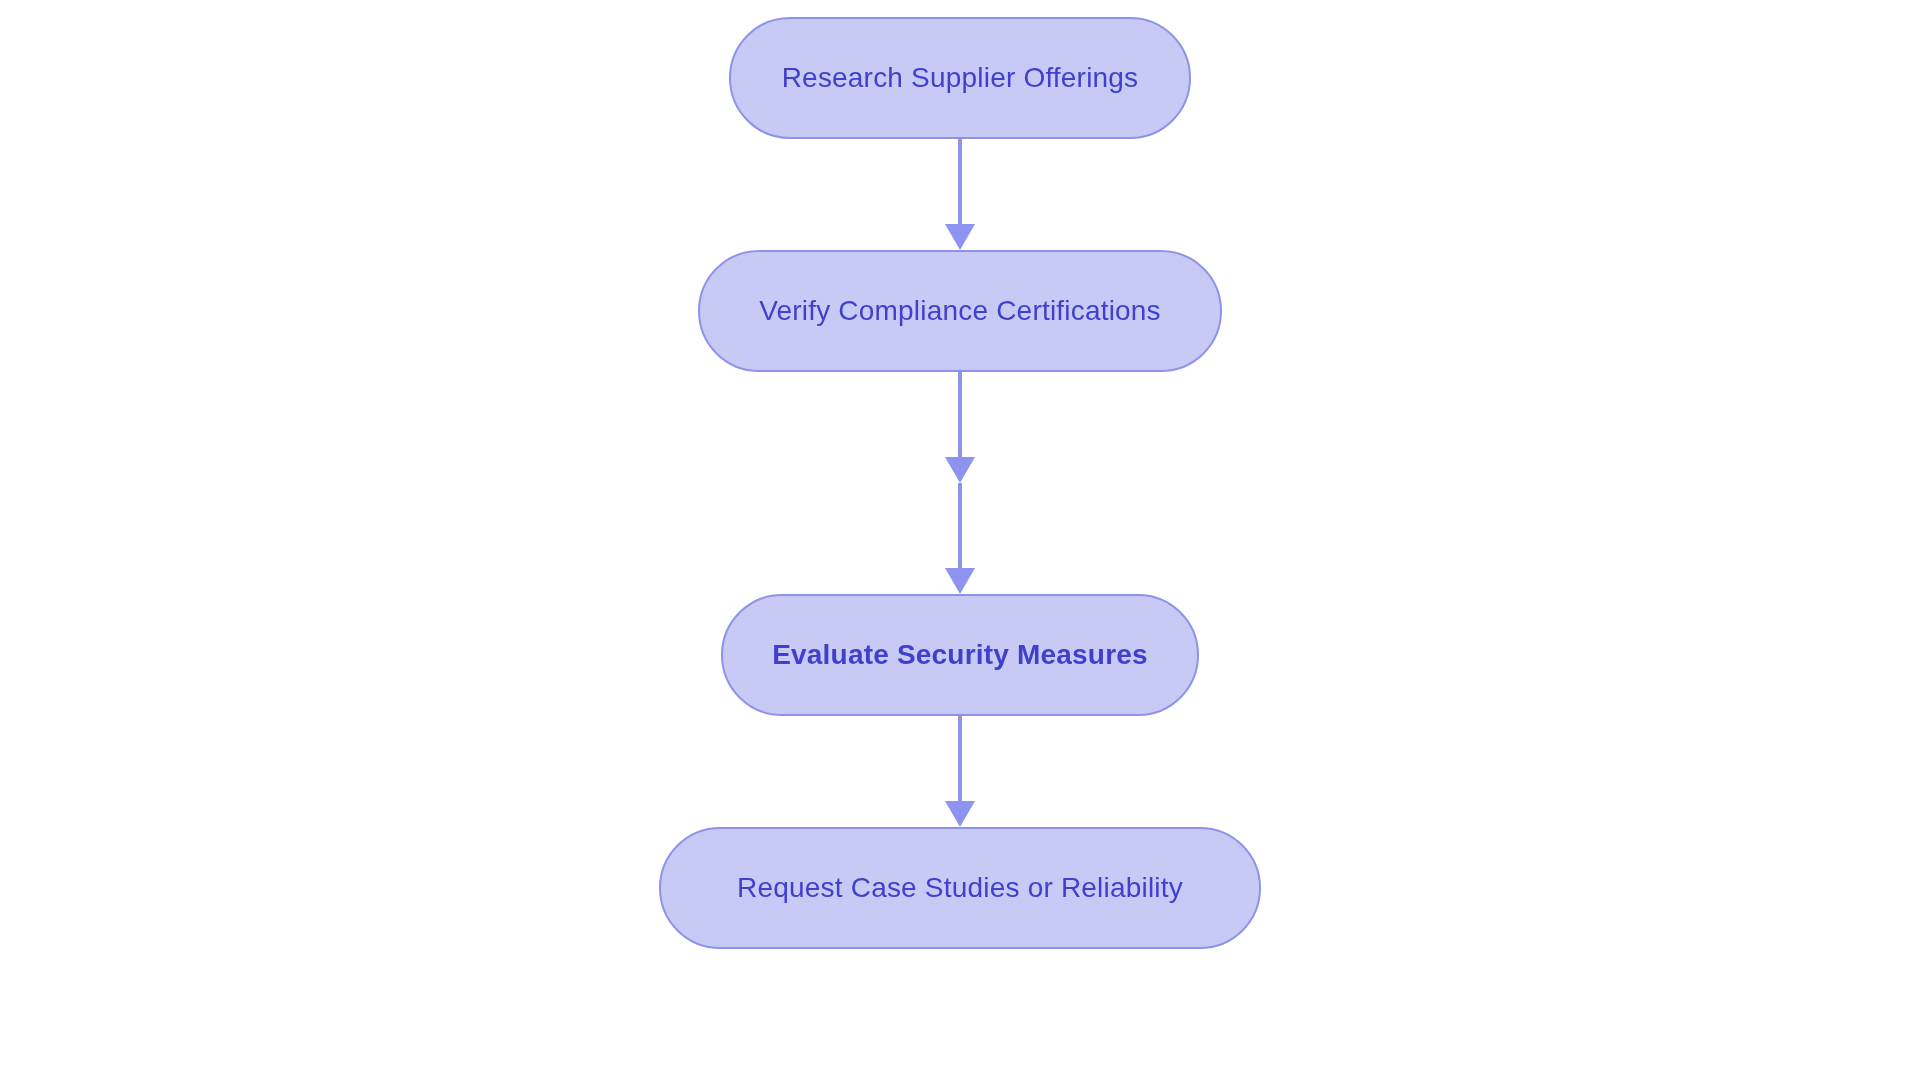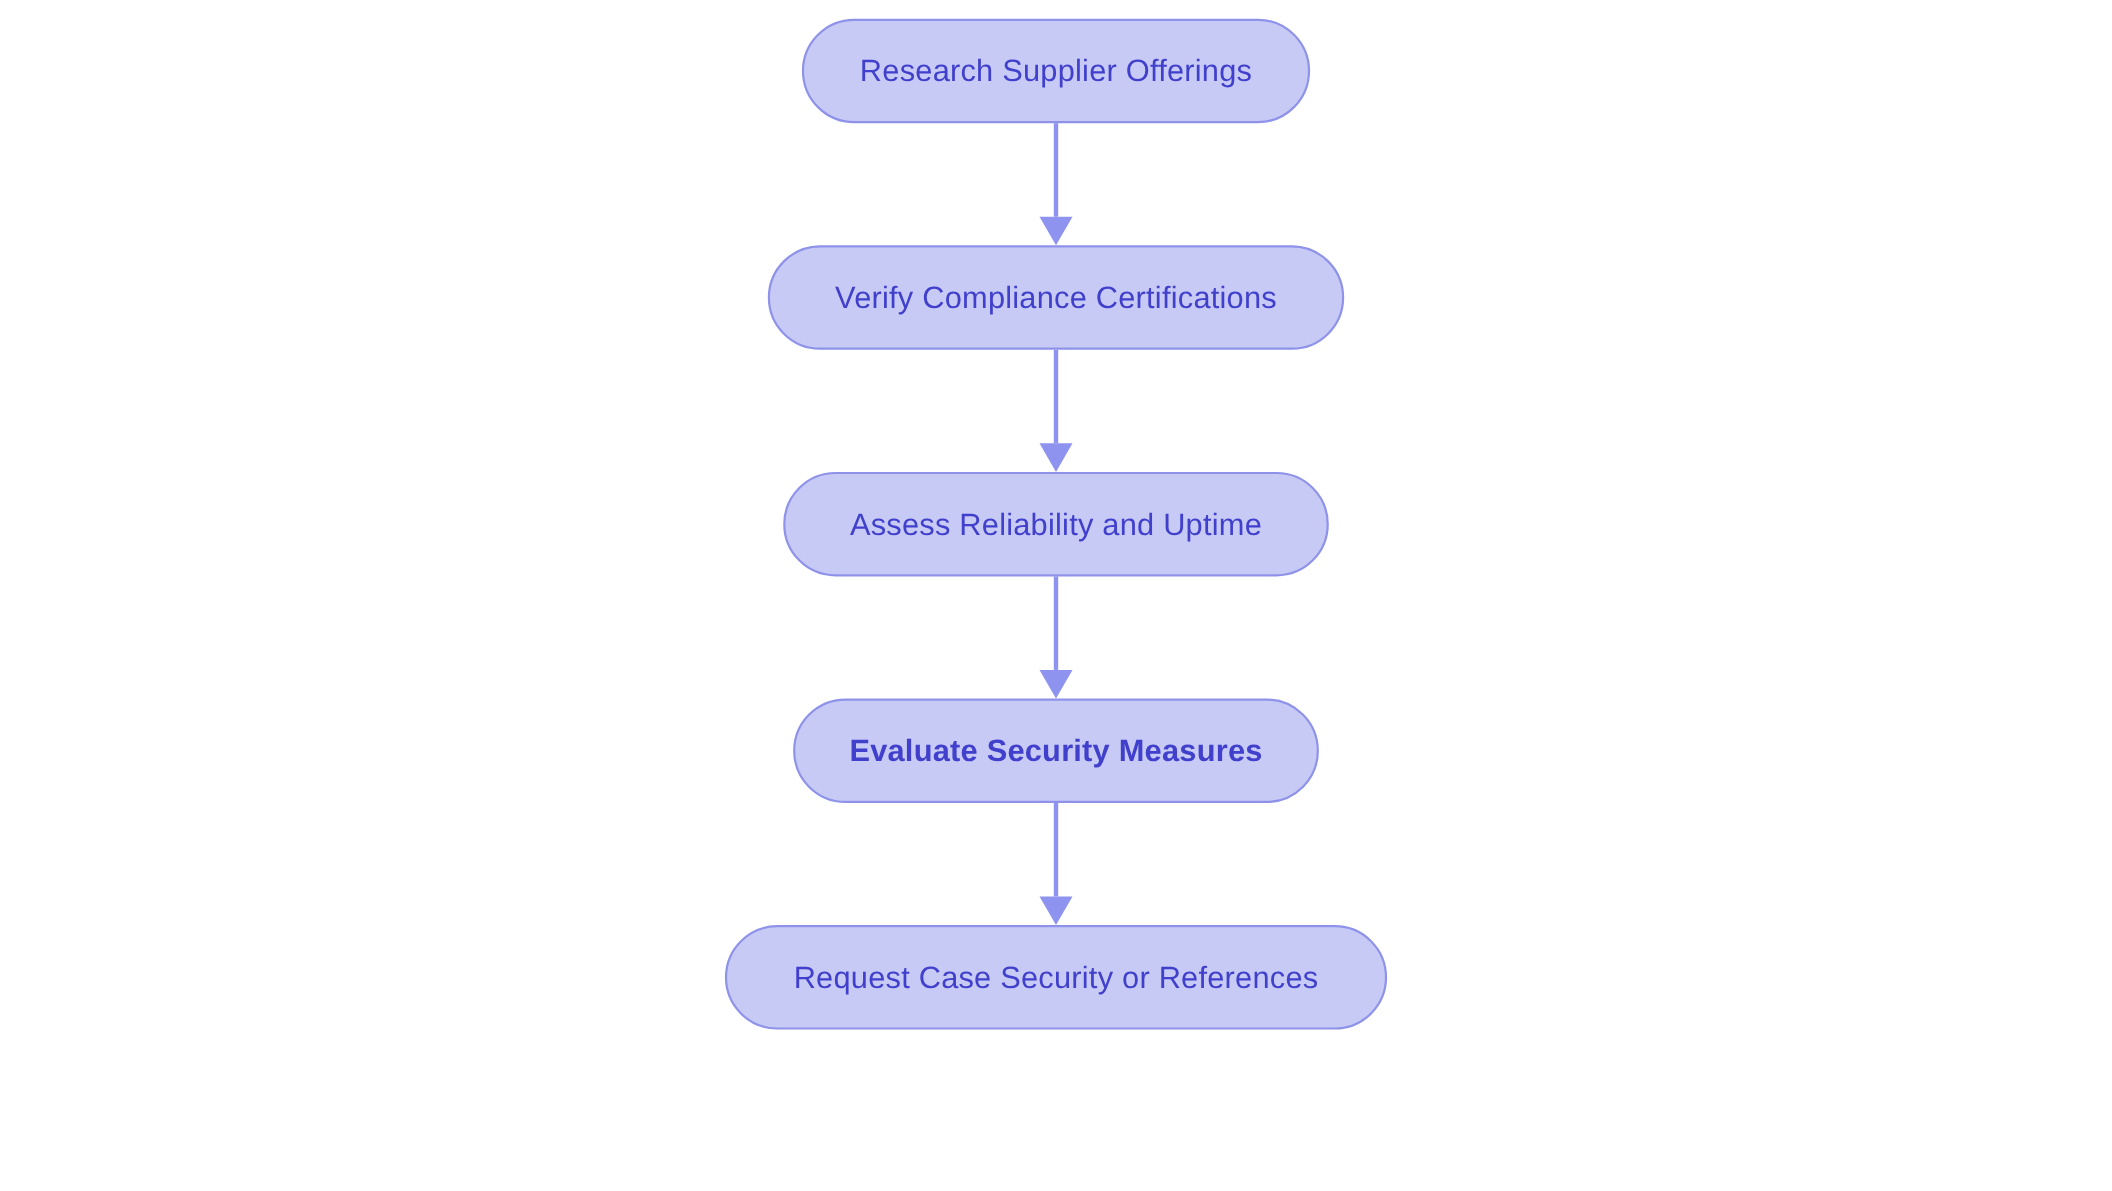--- a/index.html
+++ b/index.html
@@ -19,21 +19,21 @@
     position: absolute;
     left: 0;
     top: 0;
     width: 100%;
     padding-top: 17px;
     display: flex;
     flex-direction: column;
     align-items: center;
   }
   .node {
-    height: 95px;
+    height: 122px;
     border-radius: 61px;
     background: #c8caf6;
     border: 2px solid #8e93e9;
     box-sizing: border-box;
     display: flex;
     align-items: center;
     justify-content: center;
     color: #4040cc;
     font-size: 28px;
     letter-spacing: 0.2px;
@@ -80,36 +80,33 @@
 
     <div class="node n2">
       <span>Verify Compliance Certifications</span>
     </div>
 
     <div class="connector">
       <div class="line"></div>
       <div class="head"></div>
     </div>
 
-    <div class="node n3">
-      <span>Assess Reliability and Uptime</span>
-    </div>
 
     <div class="connector">
       <div class="line"></div>
       <div class="head"></div>
     </div>
 
     <div class="node n4">
       <span>Evaluate Security Measures</span>
     </div>
 
     <div class="connector">
       <div class="line"></div>
       <div class="head"></div>
     </div>
 
     <div class="node n5">
-      <span>Request Case Security or References</span>
+      <span>Request Case Studies or Reliability</span>
     </div>
 
   </div>
 </div>
 
 </body></html>

